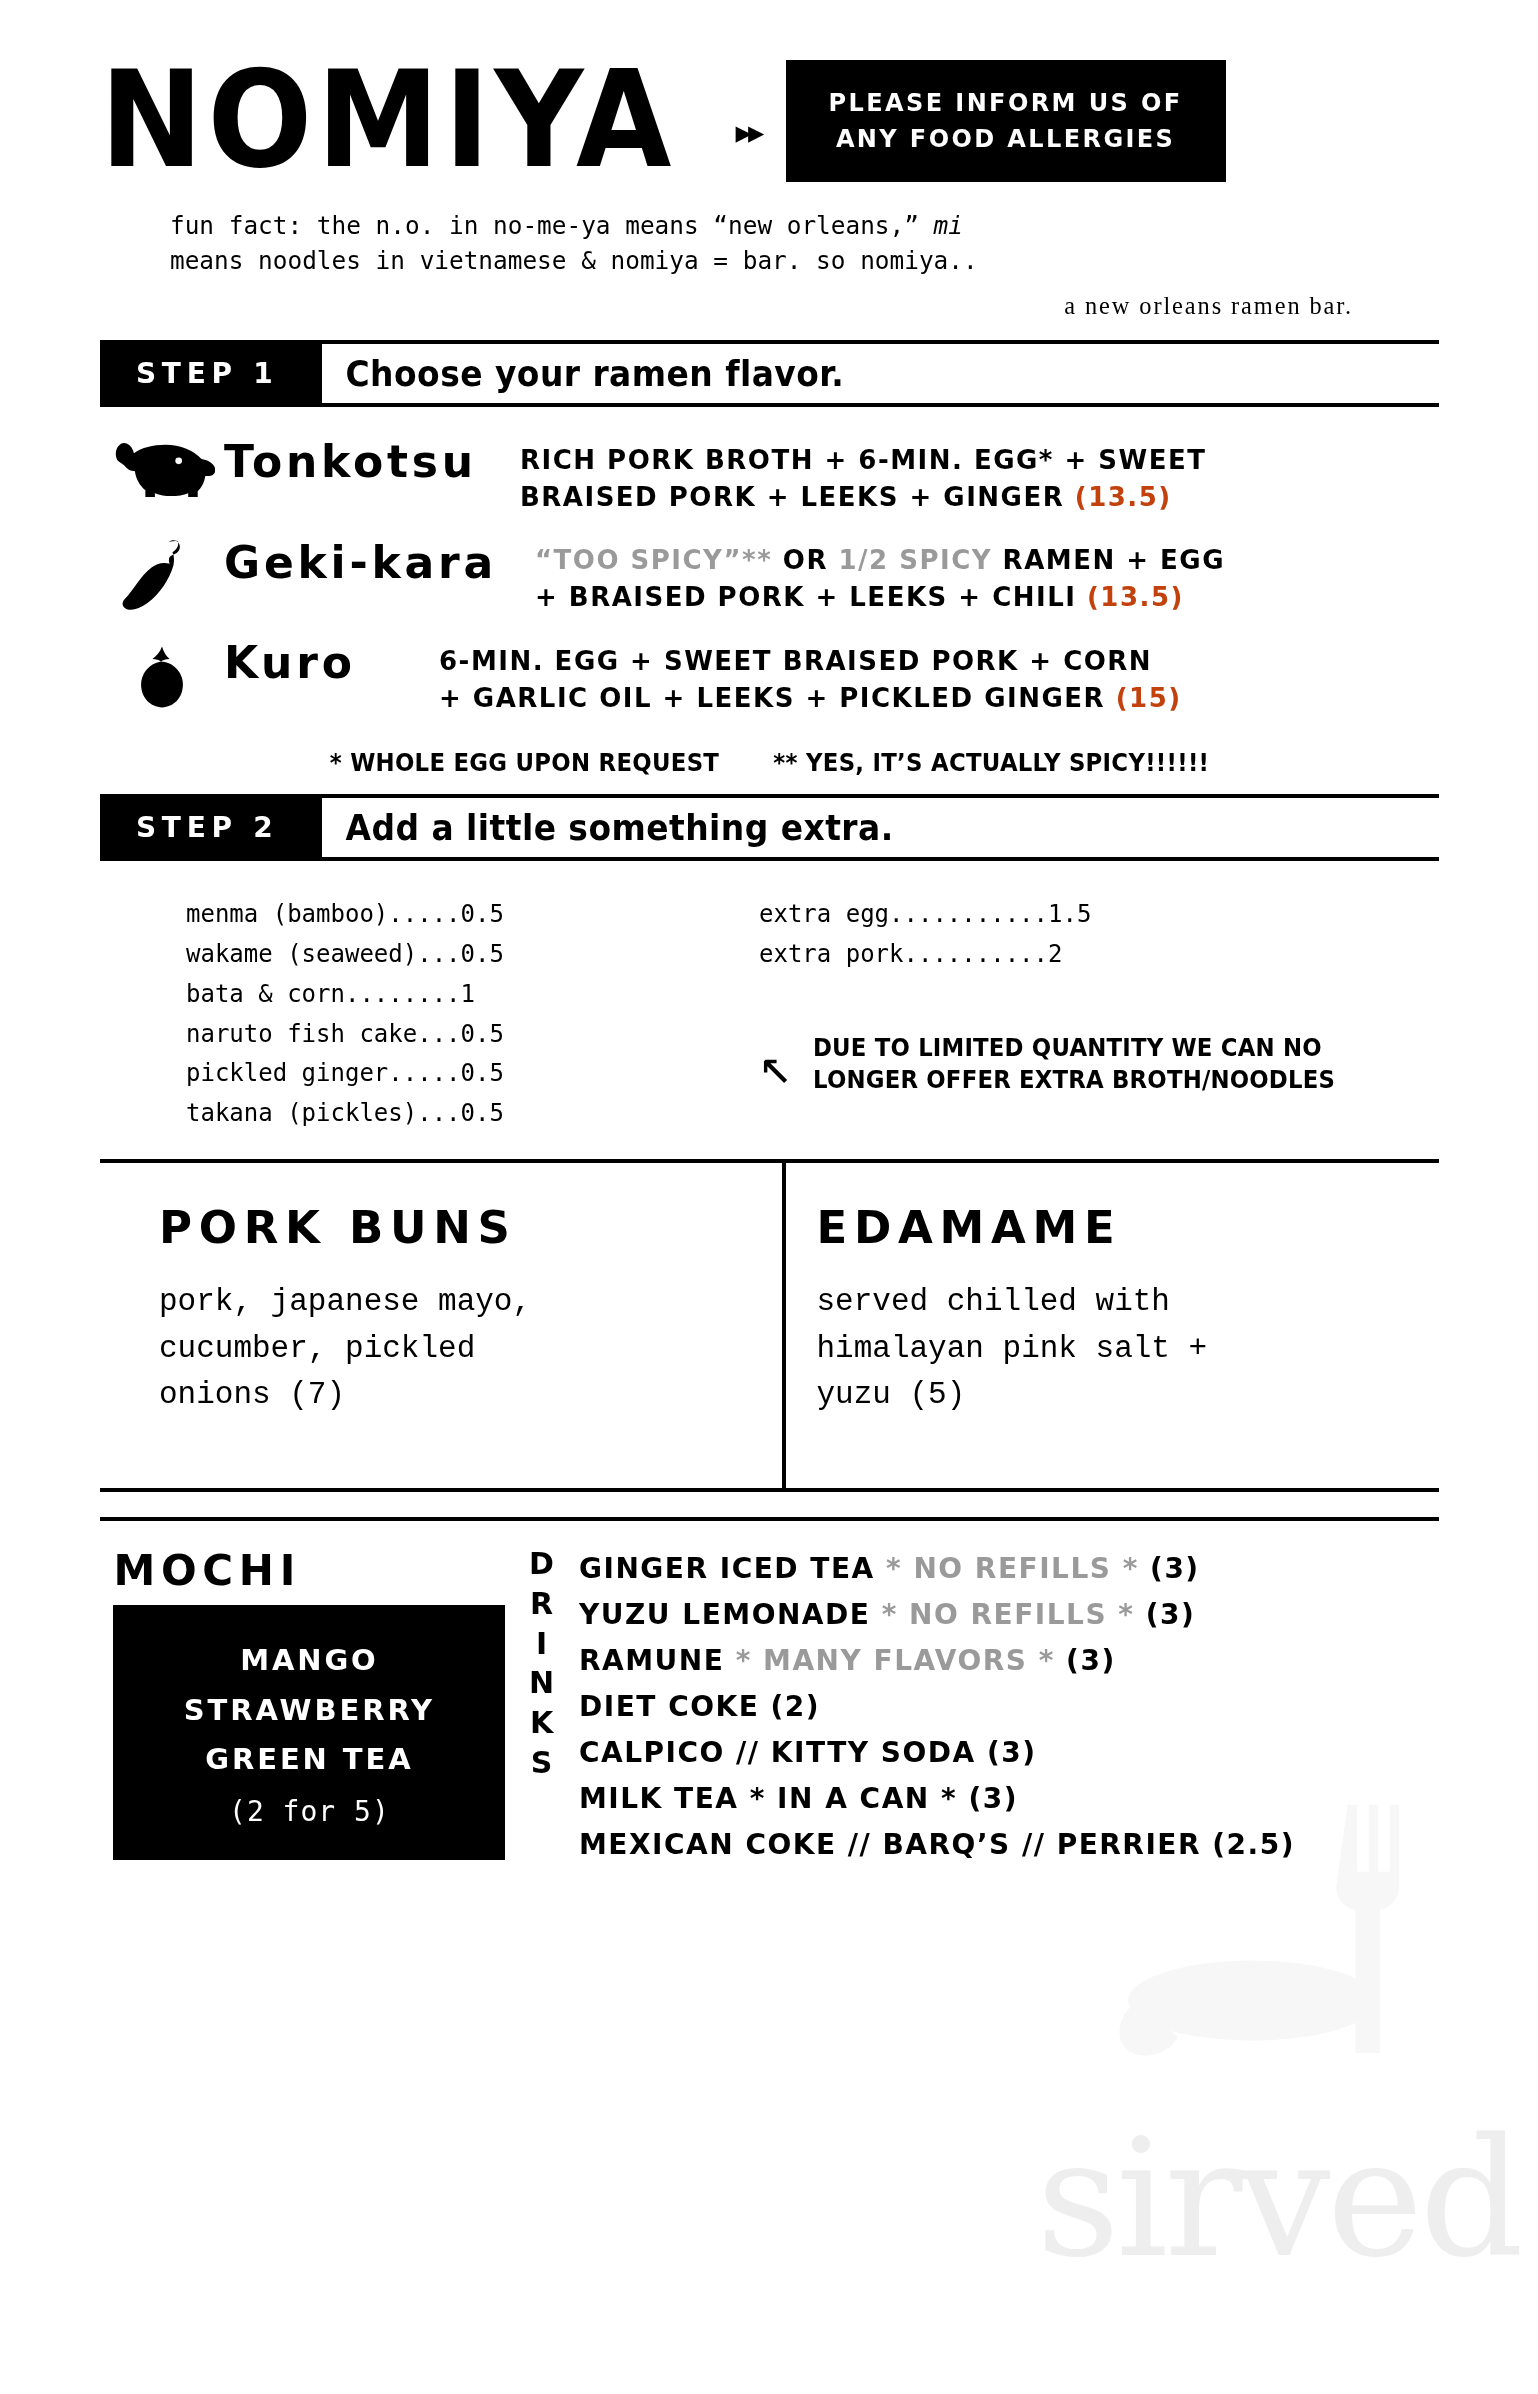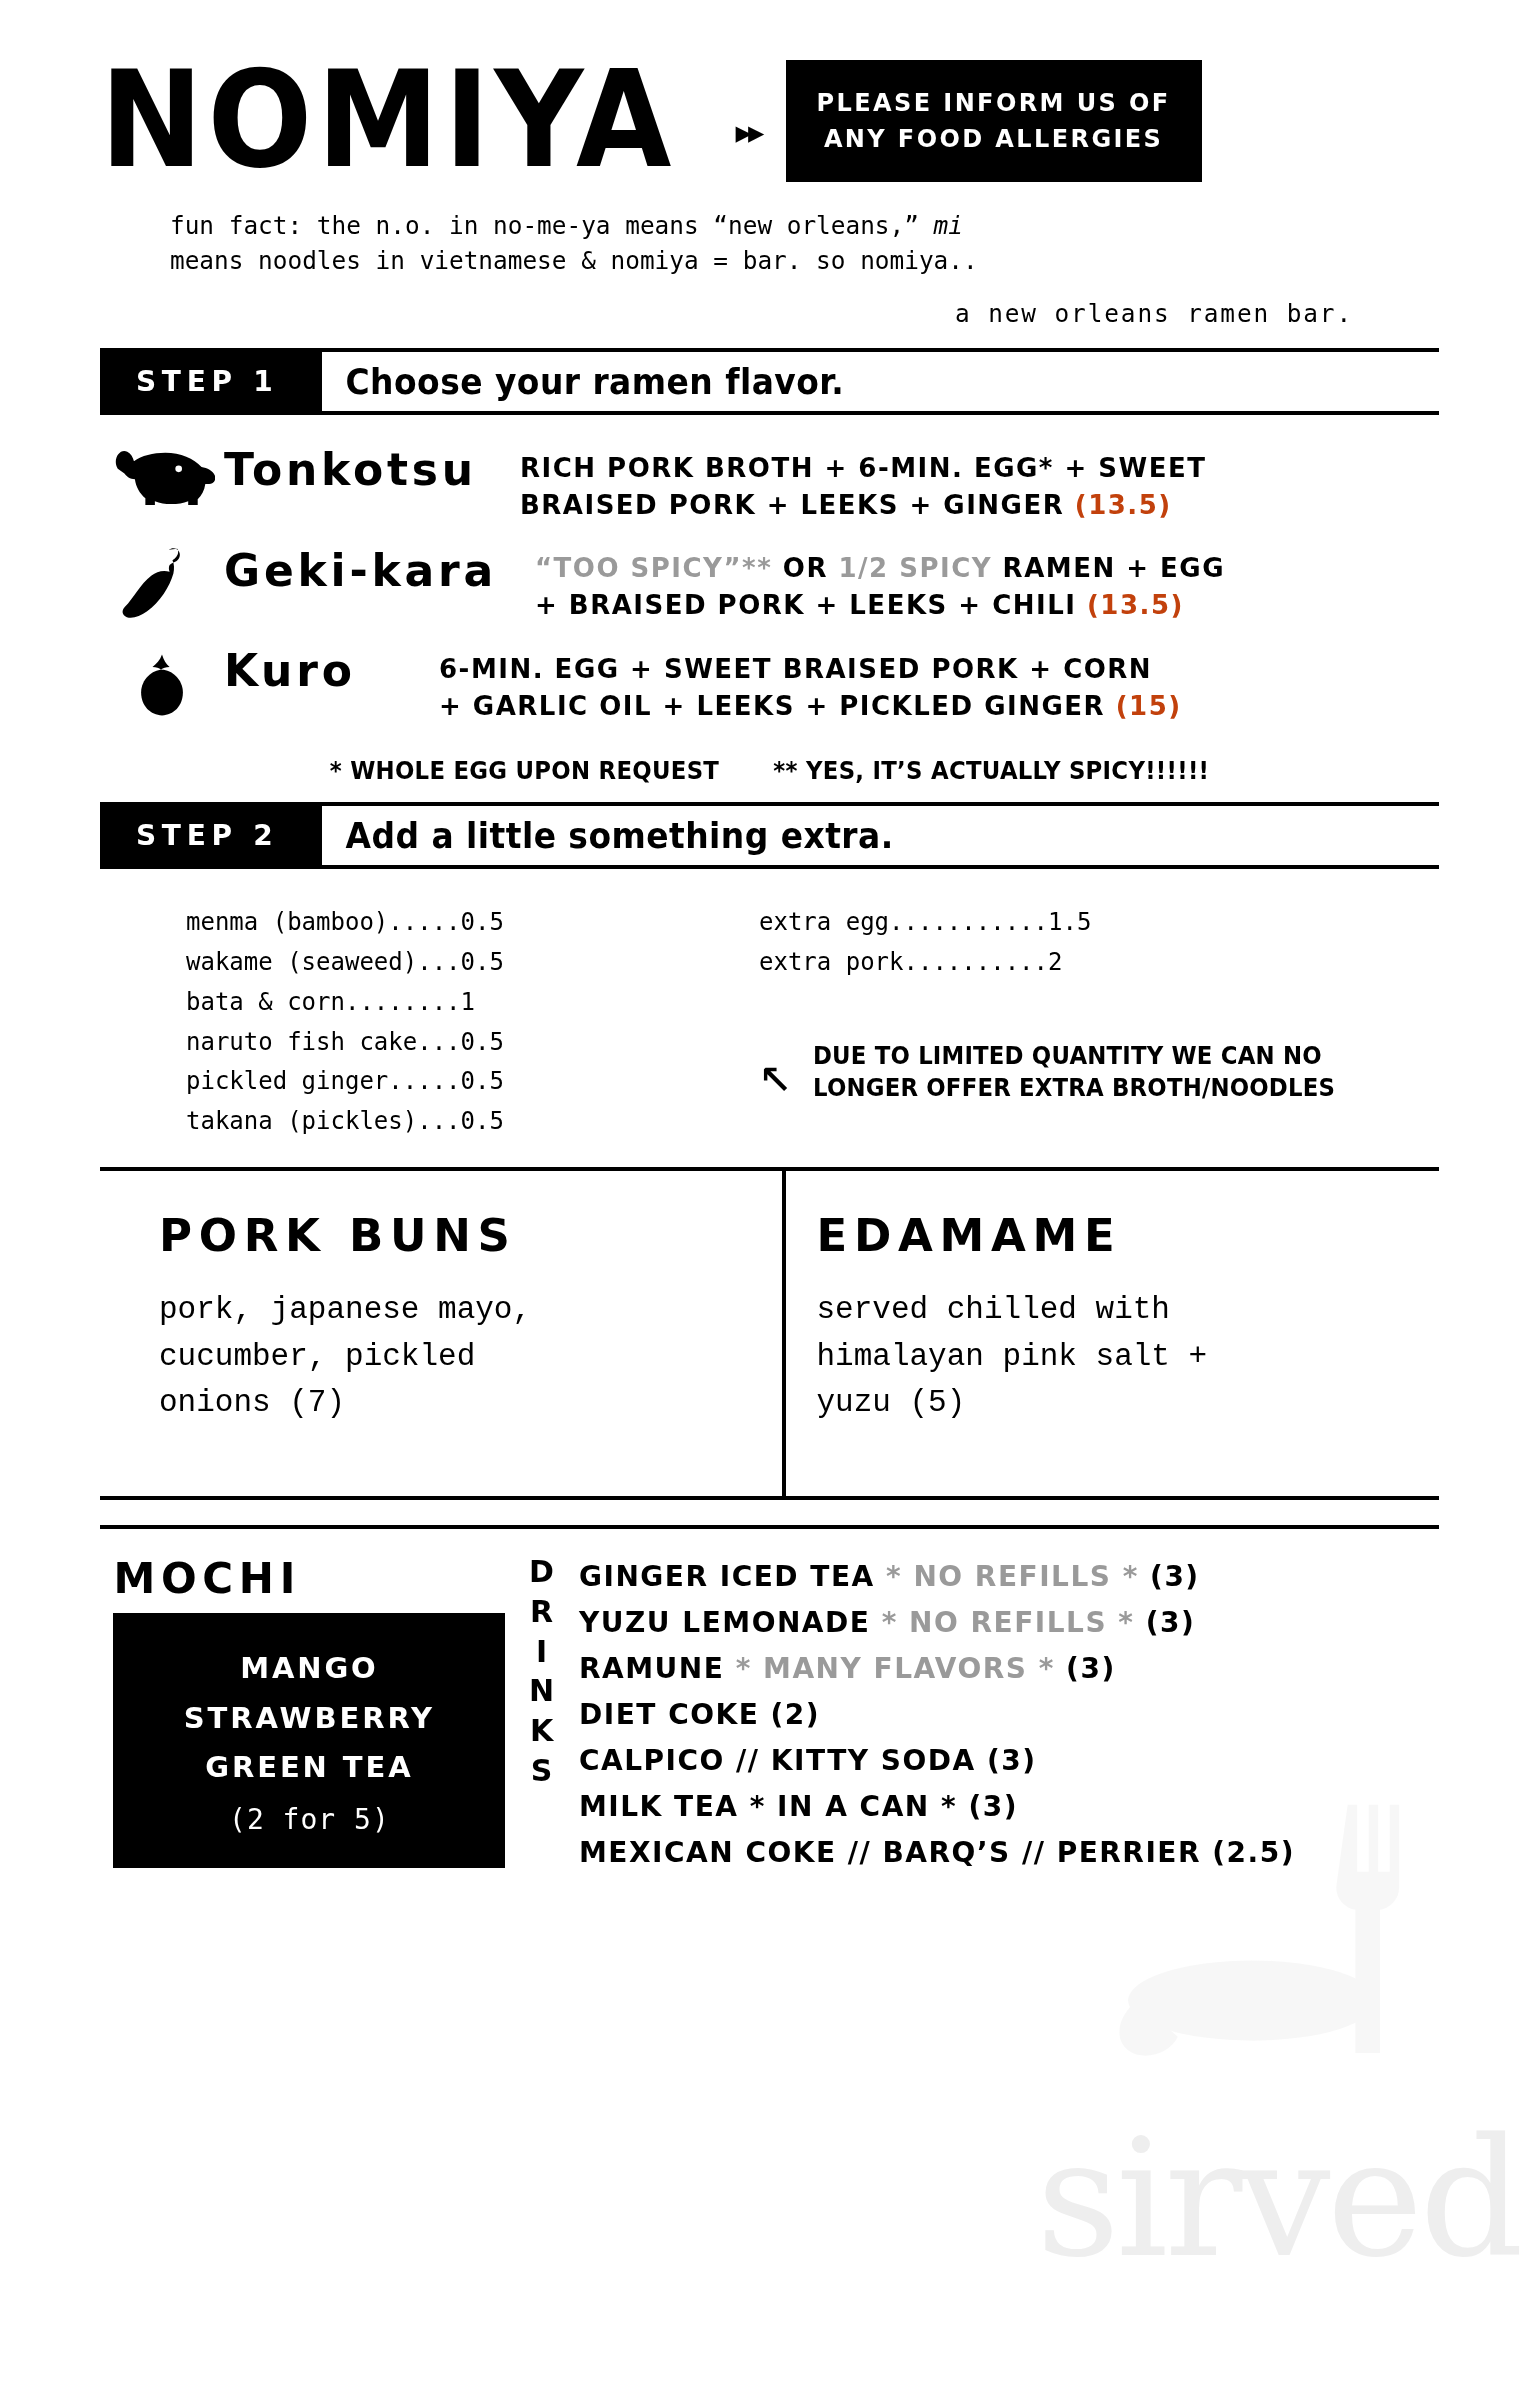--- a/index.html
+++ b/index.html
@@ -68,21 +68,21 @@
     font-size: 32.5px;
     line-height: 1;
     letter-spacing: -3.8px;
     color: #000;
     align-self: center;
     padding-top: 23px;
   }
   .allergy-box {
     background: #000;
     color: #fff;
-    padding: 25px 31px;
+    padding: 25px 43px;
     text-align: center;
     font-family: "DejaVu Sans", sans-serif;
     font-weight: bold;
     font-size: 24px;
     letter-spacing: 2.4px;
     line-height: 1.5;
     max-width: 497px;
   }
 
   .funfact {
@@ -90,22 +90,23 @@
     font-family: "DejaVu Sans Mono", monospace;
     font-size: 24.4px;
     line-height: 1.42;
     letter-spacing: 0px;
   }
   .funfact .ital { font-style: italic; }
   .funfact .tail {
     display: block;
     text-align: right;
     letter-spacing: 1.9px;
-    margin-top: 18px;
+    margin-top: 10px;
     padding-right: 86px;
+    font-family: Liberation Serif, serif;
   }
 
   
   .rule-wrap { padding: 0 100px; }
   .step-bar {
     display: flex;
     align-items: stretch;
     border-top: 4.8px solid #000;
     border-bottom: 4.8px solid #000;
     margin-top: 17px;

